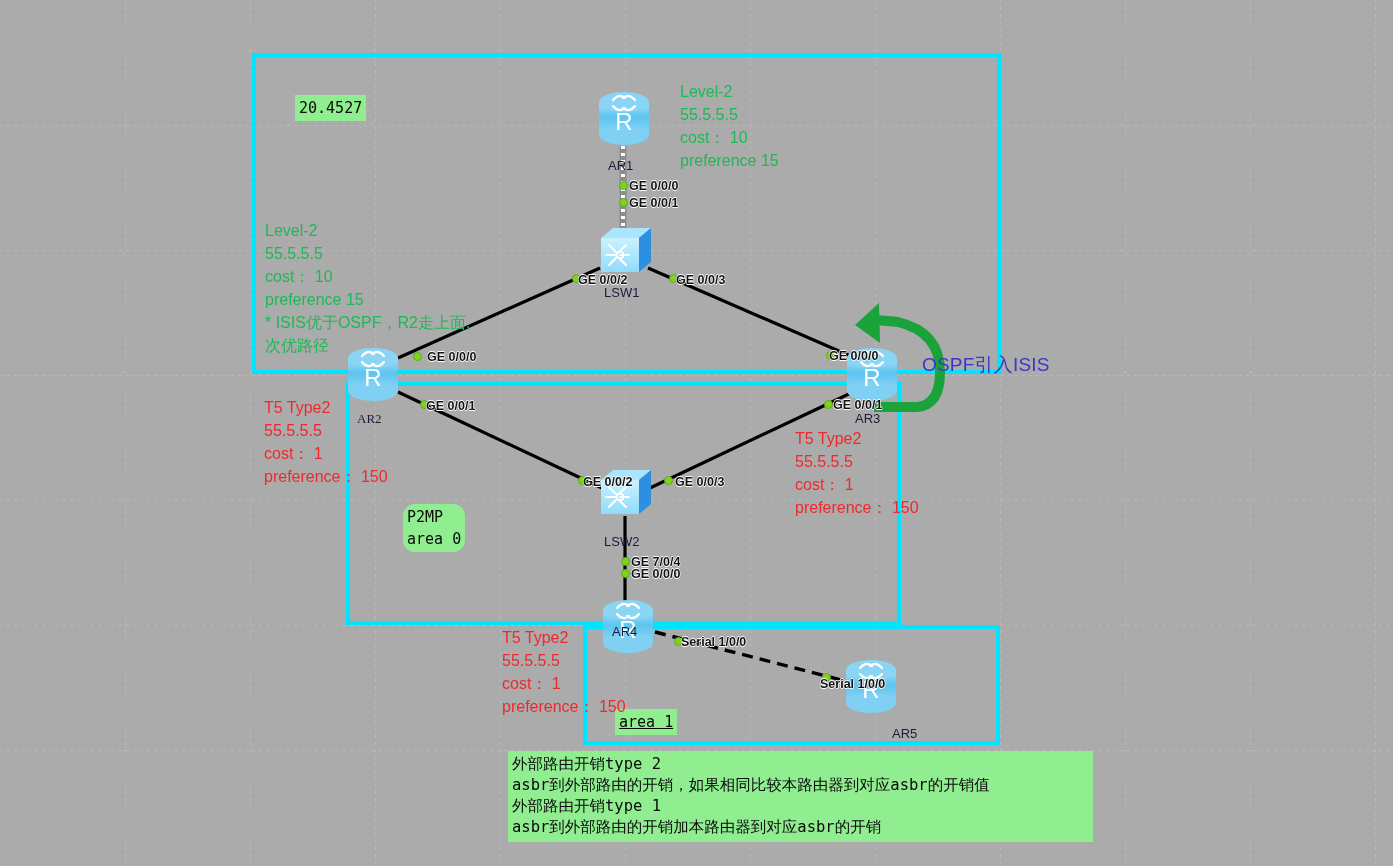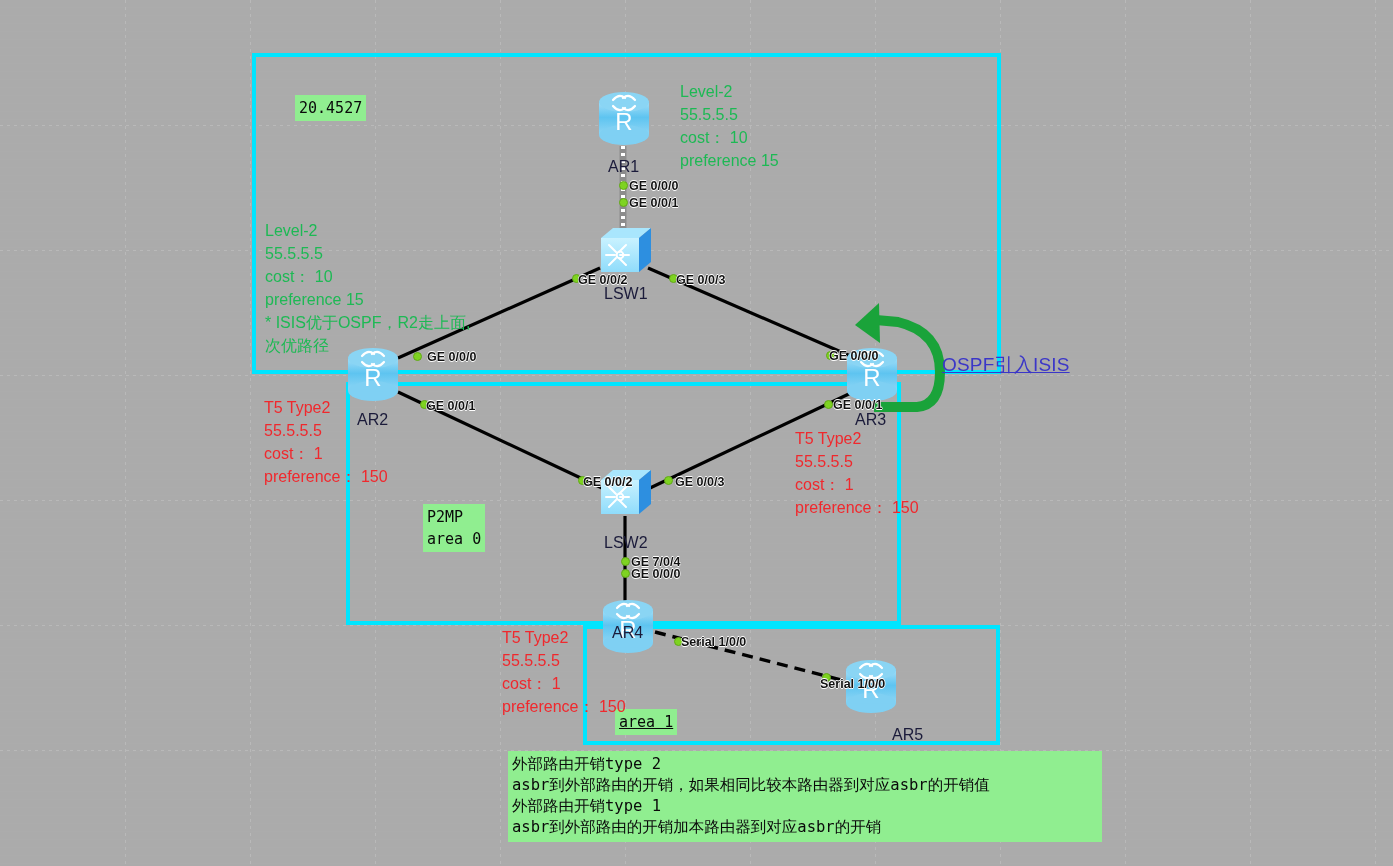--- a/index.html
+++ b/index.html
@@ -55,21 +55,21 @@
   }
 
   
   .node {
     position: absolute;
     width: 62px; height: 62px;
   }
   .node svg { display: block; }
   .node-label {
     position: absolute;
-    font-size: 16px;
+    font-size: 13px;
     color: #1b1b3a;
     white-space: nowrap;
     font-family: "Liberation Sans", sans-serif;
   }
 
   
   .port {
     position: absolute;
     width: 9px; height: 9px;
     border-radius: 50%;
@@ -113,21 +113,21 @@
   }
 
   
   .note {
     position: absolute;
     background: #90ee90;
     color: #0a0a0a;
     font-family: "DejaVu Sans Mono", monospace;
     font-size: 15.5px;
     line-height: 21px;
-    padding: 3px 12px 4px 4px;
+    padding: 3px 3px 4px 4px;
     white-space: pre;
   }
 </style>
 </head>
 <body>
 
 <div id="canvas">
 
   <div class="gridv" style="left:125px"></div>
   <div class="gridv" style="left:250px"></div>
@@ -215,21 +215,21 @@
   <div class="node" style="left:342px; top:344px;">
     <svg width="62" height="62" viewBox="0 0 62 62">
       <ellipse cx="31" cy="15" rx="25" ry="10" fill="#6cc9f2"></ellipse>
       <rect x="6" y="15" width="50" height="32" fill="url(#rg)"></rect>
       <ellipse cx="31" cy="47" rx="25" ry="10" fill="#7fd0f3"></ellipse>
       <ellipse cx="31" cy="14" rx="25" ry="10" fill="#8ad5f4"></ellipse>
       <path d="M20 12 q6 -7 12 -2 M42 12 q-6 -7 -12 -2 M20 18 q6 7 12 2 M42 18 q-6 7 -12 2" stroke="#ffffff" stroke-width="2.2" fill="none" stroke-linecap="round"></path>
       <text x="31" y="42" font-family="Liberation Sans, sans-serif" font-size="24" fill="#ffffff" text-anchor="middle">R</text>
     </svg>
   </div>
-  <div class="node-label" style="left:357px; top:411px;">AR2</div>
+  <div class="node-label" style="left:357px; top:411px;font-family:Liberation Serif, serif;">AR2</div>
 
   <div class="node" style="left:841px; top:344px;">
     <svg width="62" height="62" viewBox="0 0 62 62">
       <ellipse cx="31" cy="15" rx="25" ry="10" fill="#6cc9f2"></ellipse>
       <rect x="6" y="15" width="50" height="32" fill="url(#rg)"></rect>
       <ellipse cx="31" cy="47" rx="25" ry="10" fill="#7fd0f3"></ellipse>
       <ellipse cx="31" cy="14" rx="25" ry="10" fill="#8ad5f4"></ellipse>
       <path d="M20 12 q6 -7 12 -2 M42 12 q-6 -7 -12 -2 M20 18 q6 7 12 2 M42 18 q-6 7 -12 2" stroke="#ffffff" stroke-width="2.2" fill="none" stroke-linecap="round"></path>
       <text x="31" y="42" font-family="Liberation Sans, sans-serif" font-size="24" fill="#ffffff" text-anchor="middle">R</text>
     </svg>
@@ -298,21 +298,21 @@
   <div class="portlabel" style="left:829px; top:349px;">GE 0/0/0</div>
   <div class="portlabel" style="left:833px; top:398px;">GE 0/0/1</div>
   <div class="portlabel" style="left:583px; top:475px;">GE 0/0/2</div>
   <div class="portlabel" style="left:675px; top:475px;">GE 0/0/3</div>
   <div class="portlabel" style="left:631px; top:555px;">GE 7/0/4</div>
   <div class="portlabel" style="left:631px; top:567px;">GE 0/0/0</div>
   <div class="portlabel" style="left:681px; top:635px;">Serial 1/0/0</div>
   <div class="portlabel" style="left:820px; top:677px;">Serial 1/0/0</div>
 
   <div class="tag" style="left:295px; top:95px;">20.4527</div>
-  <div class="tag" style="left:423px; top:504px;">P2MP
+  <div class="tag" style="left:403px; top:504px;border-radius:12px;">P2MP
 area 0</div>
   <div class="tag" style="left:615px; top:709px;text-decoration:underline;">area 1</div>
 
   <div class="anno green" style="left:680px; top:80px;">Level-2
 55.5.5.5
 cost： 10
 preference 15</div>
 
   <div class="anno green" style="left:265px; top:219px;">Level-2
 55.5.5.5
@@ -329,20 +329,20 @@
   <div class="anno red" style="left:795px; top:427px;">T5 Type2
 55.5.5.5
 cost： 1
 preference： 150</div>
 
   <div class="anno red" style="left:502px; top:626px;">T5 Type2
 55.5.5.5
 cost： 1
 preference： 150</div>
 
-  <div class="anno blue" style="left:942px; top:353px;text-decoration:underline;">OSPF引入ISIS</div>
+  <div class="anno blue" style="left:922px; top:353px;">OSPF引入ISIS</div>
 
   <div class="note" style="left:508px; top:751px; width:578px;">外部路由开销type 2
 asbr到外部路由的开销，如果相同比较本路由器到对应asbr的开销值
 外部路由开销type 1
 asbr到外部路由的开销加本路由器到对应asbr的开销</div>
 
 </div>
 
 </body></html>

